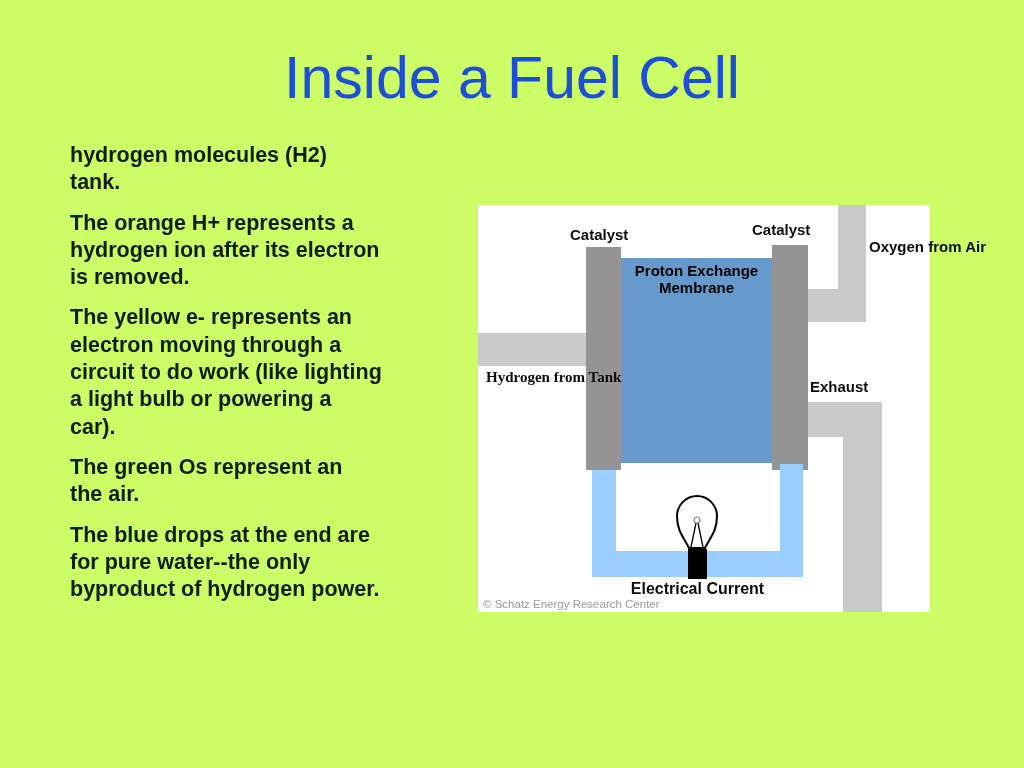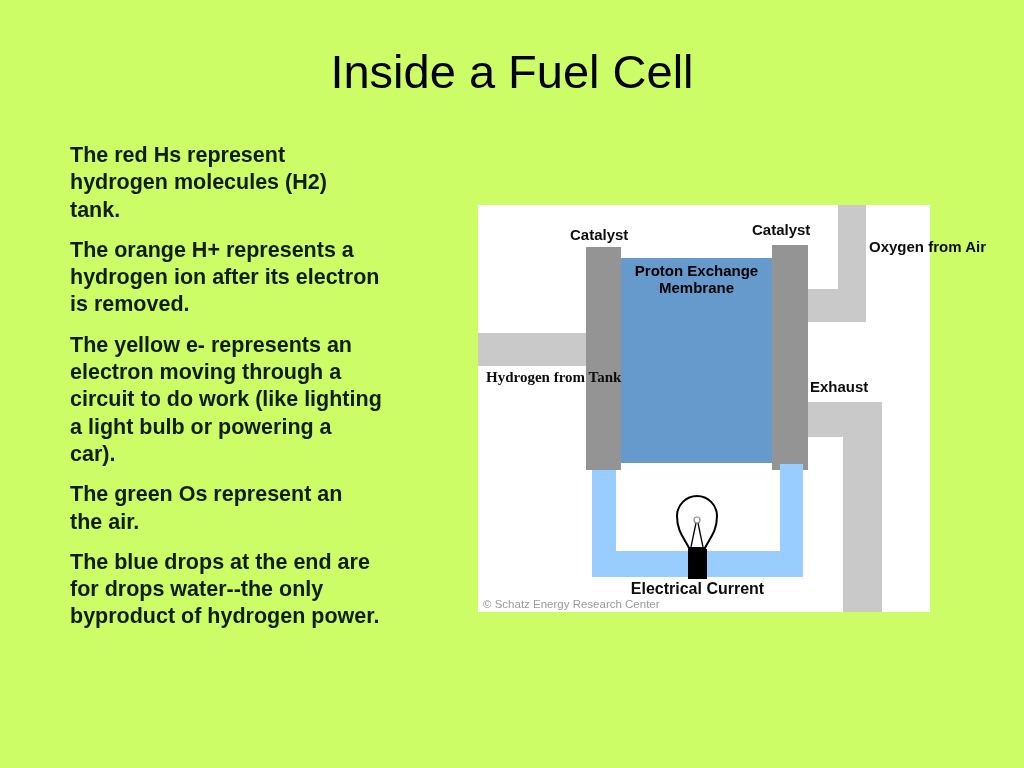--- a/index.html
+++ b/index.html
@@ -6,21 +6,21 @@
   body{
     width:1024px;height:768px;
     background:#ccfc66;
     font-family:"Liberation Sans", sans-serif;
     position:relative;overflow:hidden;
   }
   .slide{position:absolute;inset:0;}
   h1.title{
     position:absolute;top:44px;left:0;width:1024px;
     margin:0;text-align:center;
-    font-size:47px;font-weight:400;color:#000000;
+    font-size:59px;font-weight:400;color:#1d4ed8;
     letter-spacing:0px;
   }
   .body-text{
     position:absolute;left:70px;top:142px;width:330px;
     color:#101d07;
     font-size:21.5px;font-weight:700;
   }
   .body-text p{margin:0 0 13px 0;}
   .body-text .ln{display:block;line-height:27.3px;white-space:nowrap;}
   
@@ -67,21 +67,20 @@
 </style>
 </head>
 <body>
 
 <div class="slide">
 
   <h1 class="title">Inside a Fuel Cell</h1>
 
   <div class="body-text">
     <p>
-      <span class="ln">The red Hs represent</span>
       <span class="ln">hydrogen molecules (H2)</span>
       <span class="ln">tank.</span>
     </p>
     <p>
       <span class="ln">The orange H+ represents a</span>
       <span class="ln">hydrogen ion after its electron</span>
       <span class="ln">is removed.</span>
     </p>
     <p>
       <span class="ln">The yellow e- represents an</span>
@@ -89,21 +88,21 @@
       <span class="ln">circuit to do work (like lighting</span>
       <span class="ln">a light bulb or powering a</span>
       <span class="ln">car).</span>
     </p>
     <p>
       <span class="ln">The green Os represent an</span>
       <span class="ln">the air.</span>
     </p>
     <p>
       <span class="ln">The blue drops at the end are</span>
-      <span class="ln">for drops water--the only</span>
+      <span class="ln">for pure water--the only</span>
       <span class="ln">byproduct of hydrogen power.</span>
     </p>
   </div>
 
   <div class="diagram">
 
     <div class="shape ch ch-hydrogen"></div>
     <div class="shape ch ch-oxy-v"></div>
     <div class="shape ch ch-oxy-elbow"></div>
     <div class="shape ch ch-exh-h"></div>

